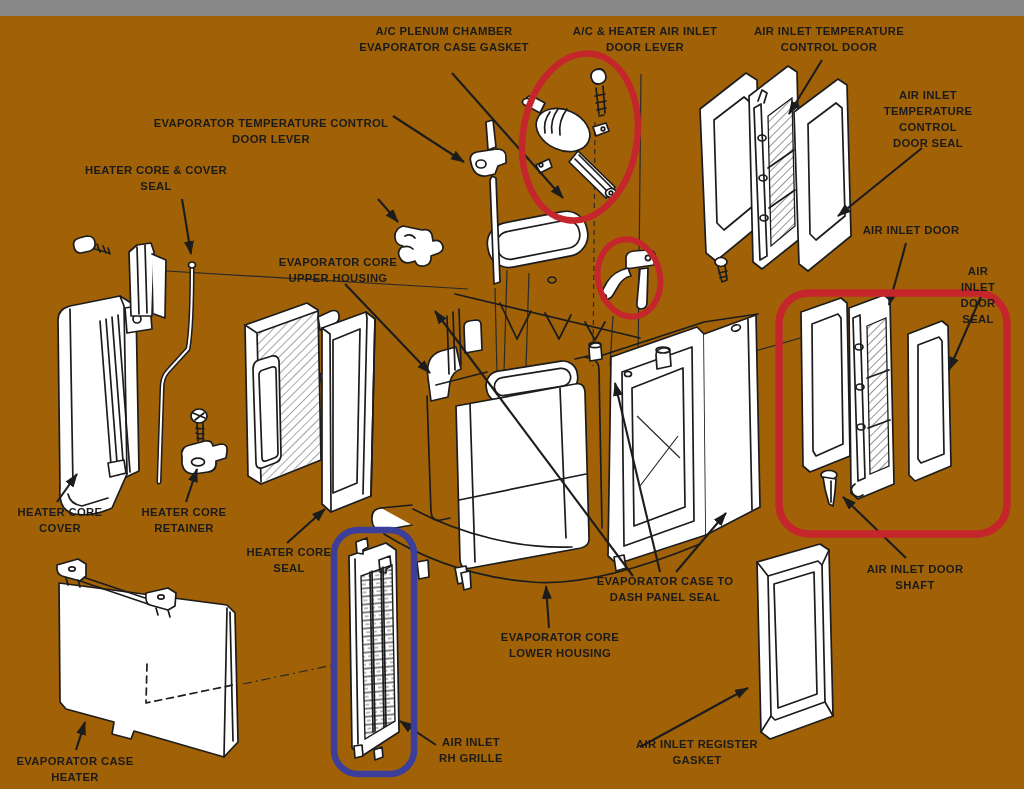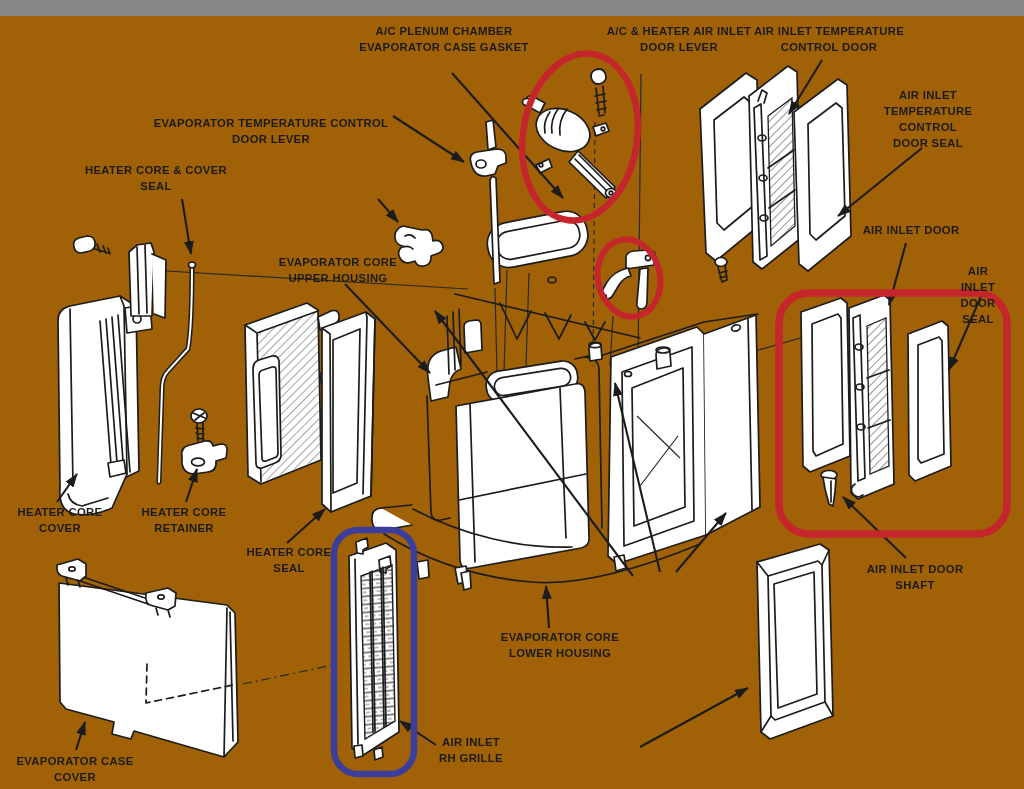--- a/index.html
+++ b/index.html
@@ -287,44 +287,48 @@
     <g>
       <ellipse class="anno" cx="580" cy="121" rx="57" ry="84" transform="rotate(9 580 121)" stroke-width="6.5" stroke="#c5262c"></ellipse>
       <ellipse class="anno" cx="629" cy="262" rx="31" ry="39" transform="rotate(-12 629 262)" stroke-width="6" stroke="#c5262c"></ellipse>
       <rect class="anno" x="779" y="277" width="228" height="241" rx="30" stroke-width="7.5" stroke="#c5262c"></rect>
       <rect class="anno" x="334" y="514" width="80" height="244" rx="24" stroke-width="6.5" stroke="#3b3f9b"></rect>
     </g>
   </svg>
 
   <div class="lbl" style="left:444px;top:7px">A/C PLENUM CHAMBER
 EVAPORATOR CASE GASKET</div>
-  <div class="lbl" style="left:679px;top:7px">A/C &amp; HEATER AIR INLET
+  <div class="lbl" style="left:645px;top:7px">A/C &amp; HEATER AIR INLET
 DOOR LEVER</div>
   <div class="lbl" style="left:829px;top:7px">AIR INLET TEMPERATURE
 CONTROL DOOR</div>
   <div class="lbl" style="left:928px;top:71px">AIR INLET TEMPERATURE
 CONTROL DOOR SEAL</div>
   <div class="lbl" style="left:271px;top:99px">EVAPORATOR TEMPERATURE CONTROL
 DOOR LEVER</div>
   <div class="lbl" style="left:156px;top:146px">HEATER CORE &amp; COVER
 SEAL</div>
   <div class="lbl" style="left:338px;top:238px">EVAPORATOR CORE
 UPPER HOUSING</div>
   <div class="lbl" style="left:911px;top:206px">AIR INLET DOOR</div>
   <div class="lbl" style="left:978px;top:247px">AIR INLET
 DOOR SEAL</div>
   <div class="lbl" style="left:60px;top:488px">HEATER CORE
 COVER</div>
   <div class="lbl" style="left:184px;top:488px">HEATER CORE
 RETAINER</div>
   <div class="lbl" style="left:289px;top:528px">HEATER CORE
 SEAL</div>
+  <div class="lbl" style="left:665px;top:557px">EVAPORATOR CASE TO
+DASH PANEL SEAL</div>
   <div class="lbl" style="left:915px;top:545px">AIR INLET DOOR
 SHAFT</div>
   <div class="lbl" style="left:560px;top:613px">EVAPORATOR CORE
 LOWER HOUSING</div>
   <div class="lbl" style="left:75px;top:737px">EVAPORATOR CASE
-COVER</div>
+HEATER</div>
   <div class="lbl" style="left:471px;top:718px">AIR INLET
 RH GRILLE</div>
+  <div class="lbl" style="left:697px;top:720px">AIR INLET REGISTER
+GASKET</div>
 
   <div class="bottom-fade"></div>
 </div>
 
 </body></html>

